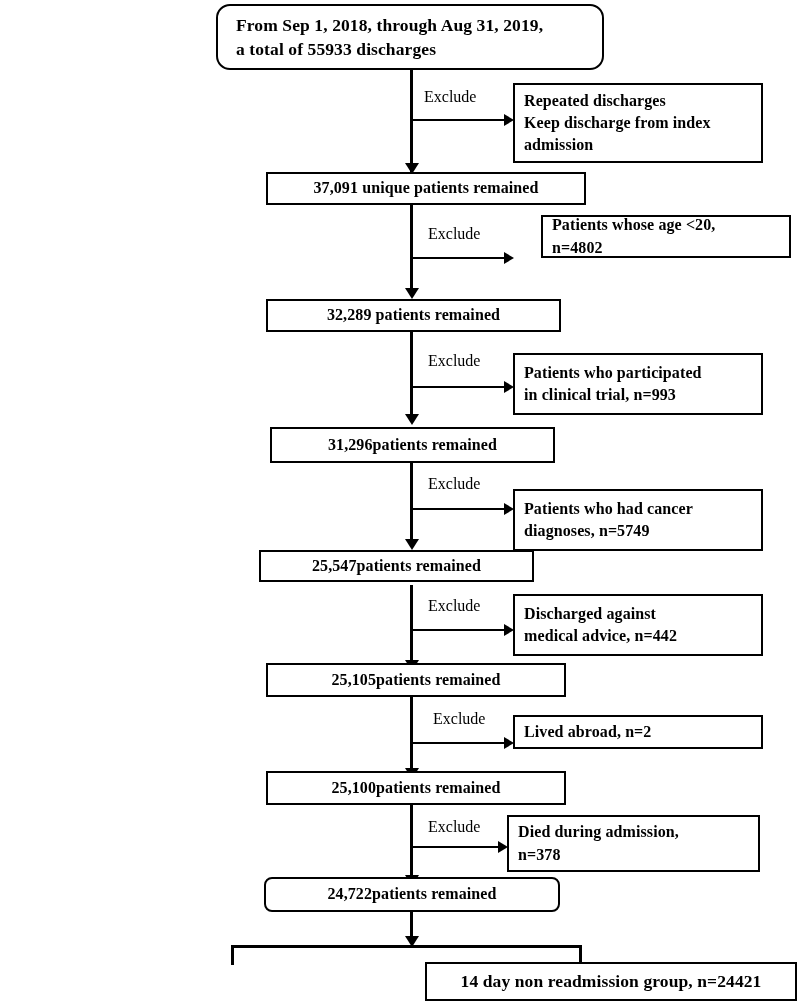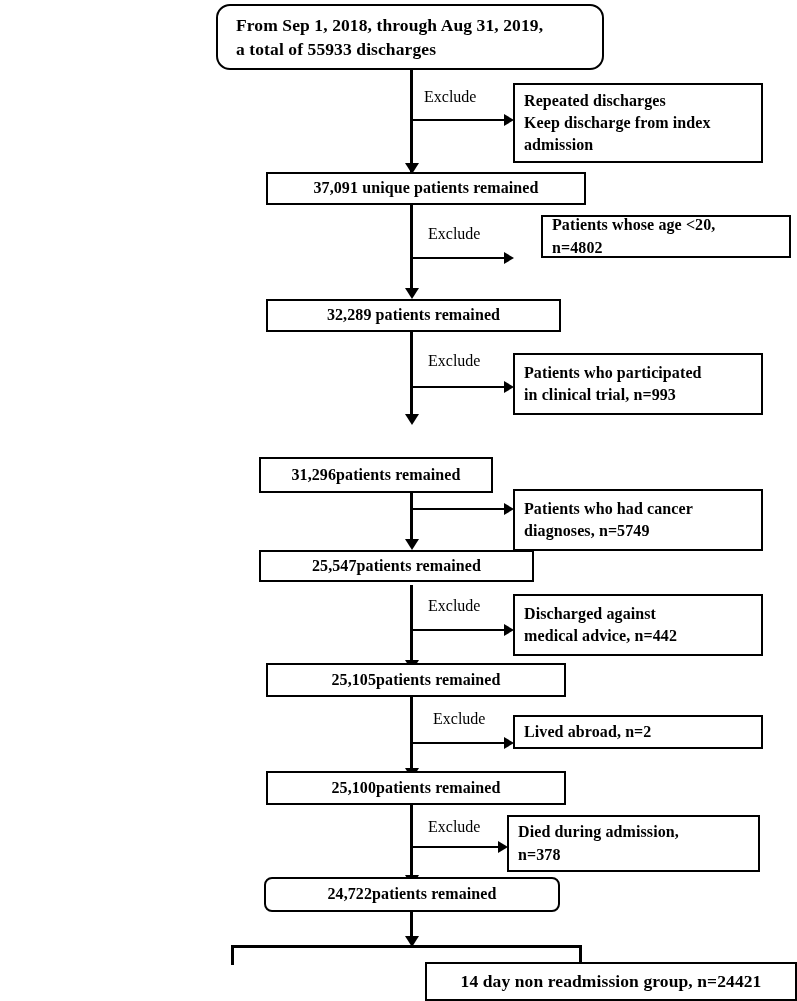--- a/index.html
+++ b/index.html
@@ -170,21 +170,21 @@
   <div class="vline" style="left:410px; top:332px; height:89px;"></div>
   <div class="arrow-down" style="left:404.5px; top:414px;"></div>
   <div class="hline thin" style="left:412px; top:386px; width:98px;"></div>
   <div class="arrow-right" style="left:504px; top:381px;"></div>
   <div class="exclude-label" style="left:428px; top:353px;">Exclude</div>
   <div class="box right" style="left:513px; top:353px; width:250px; height:62px;">
     <span class="box-text">Patients who participated
 in clinical trial, n=993</span>
   </div>
 
-  <div class="box center" style="left:259px; top:427px; width:234px; height:36px;margin-top:30px;">
+  <div class="box center" style="left:270px; top:427px; width:285px; height:36px;">
     <span class="box-text">31,296patients remained</span>
   </div>
 
   <div class="vline" style="left:410px; top:463px; height:83px;"></div>
   <div class="arrow-down" style="left:404.5px; top:539px;"></div>
   <div class="hline thin" style="left:412px; top:508px; width:98px;"></div>
   <div class="arrow-right" style="left:504px; top:503px;"></div>
   <div class="exclude-label" style="left:428px; top:476px;">Exclude</div>
   <div class="box right" style="left:513px; top:489px; width:250px; height:62px;">
     <span class="box-text">Patients who had cancer

